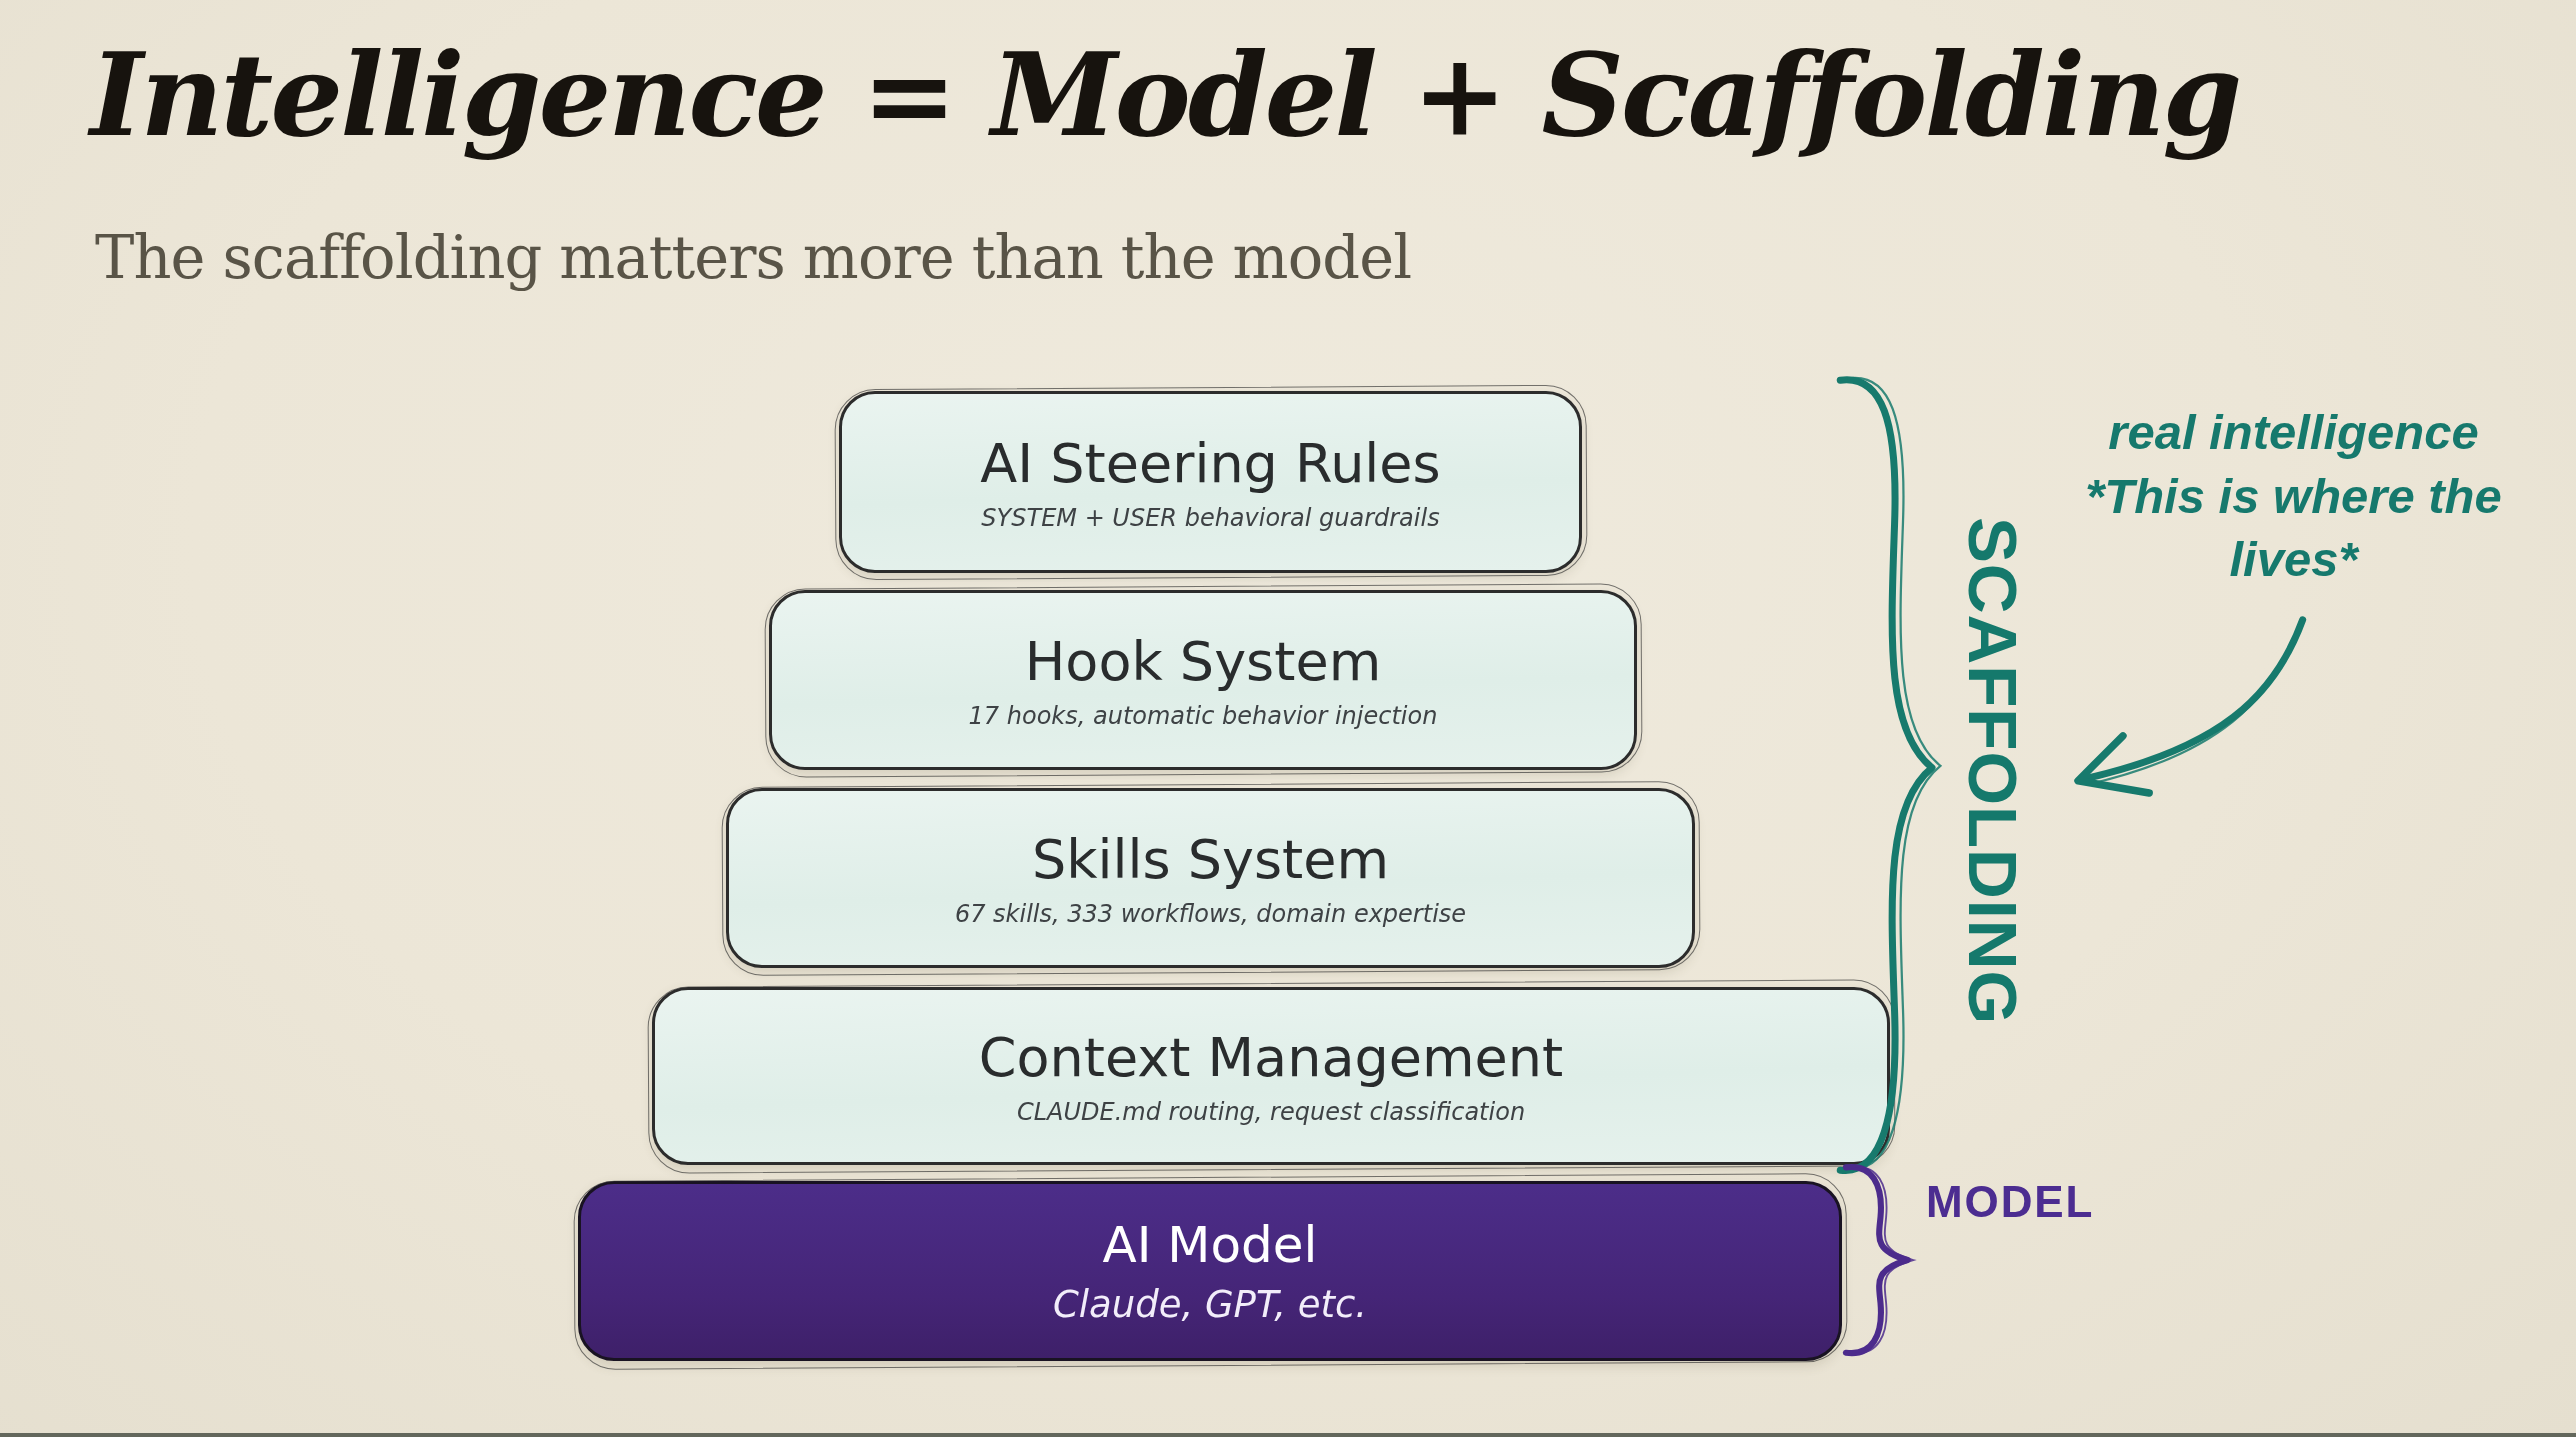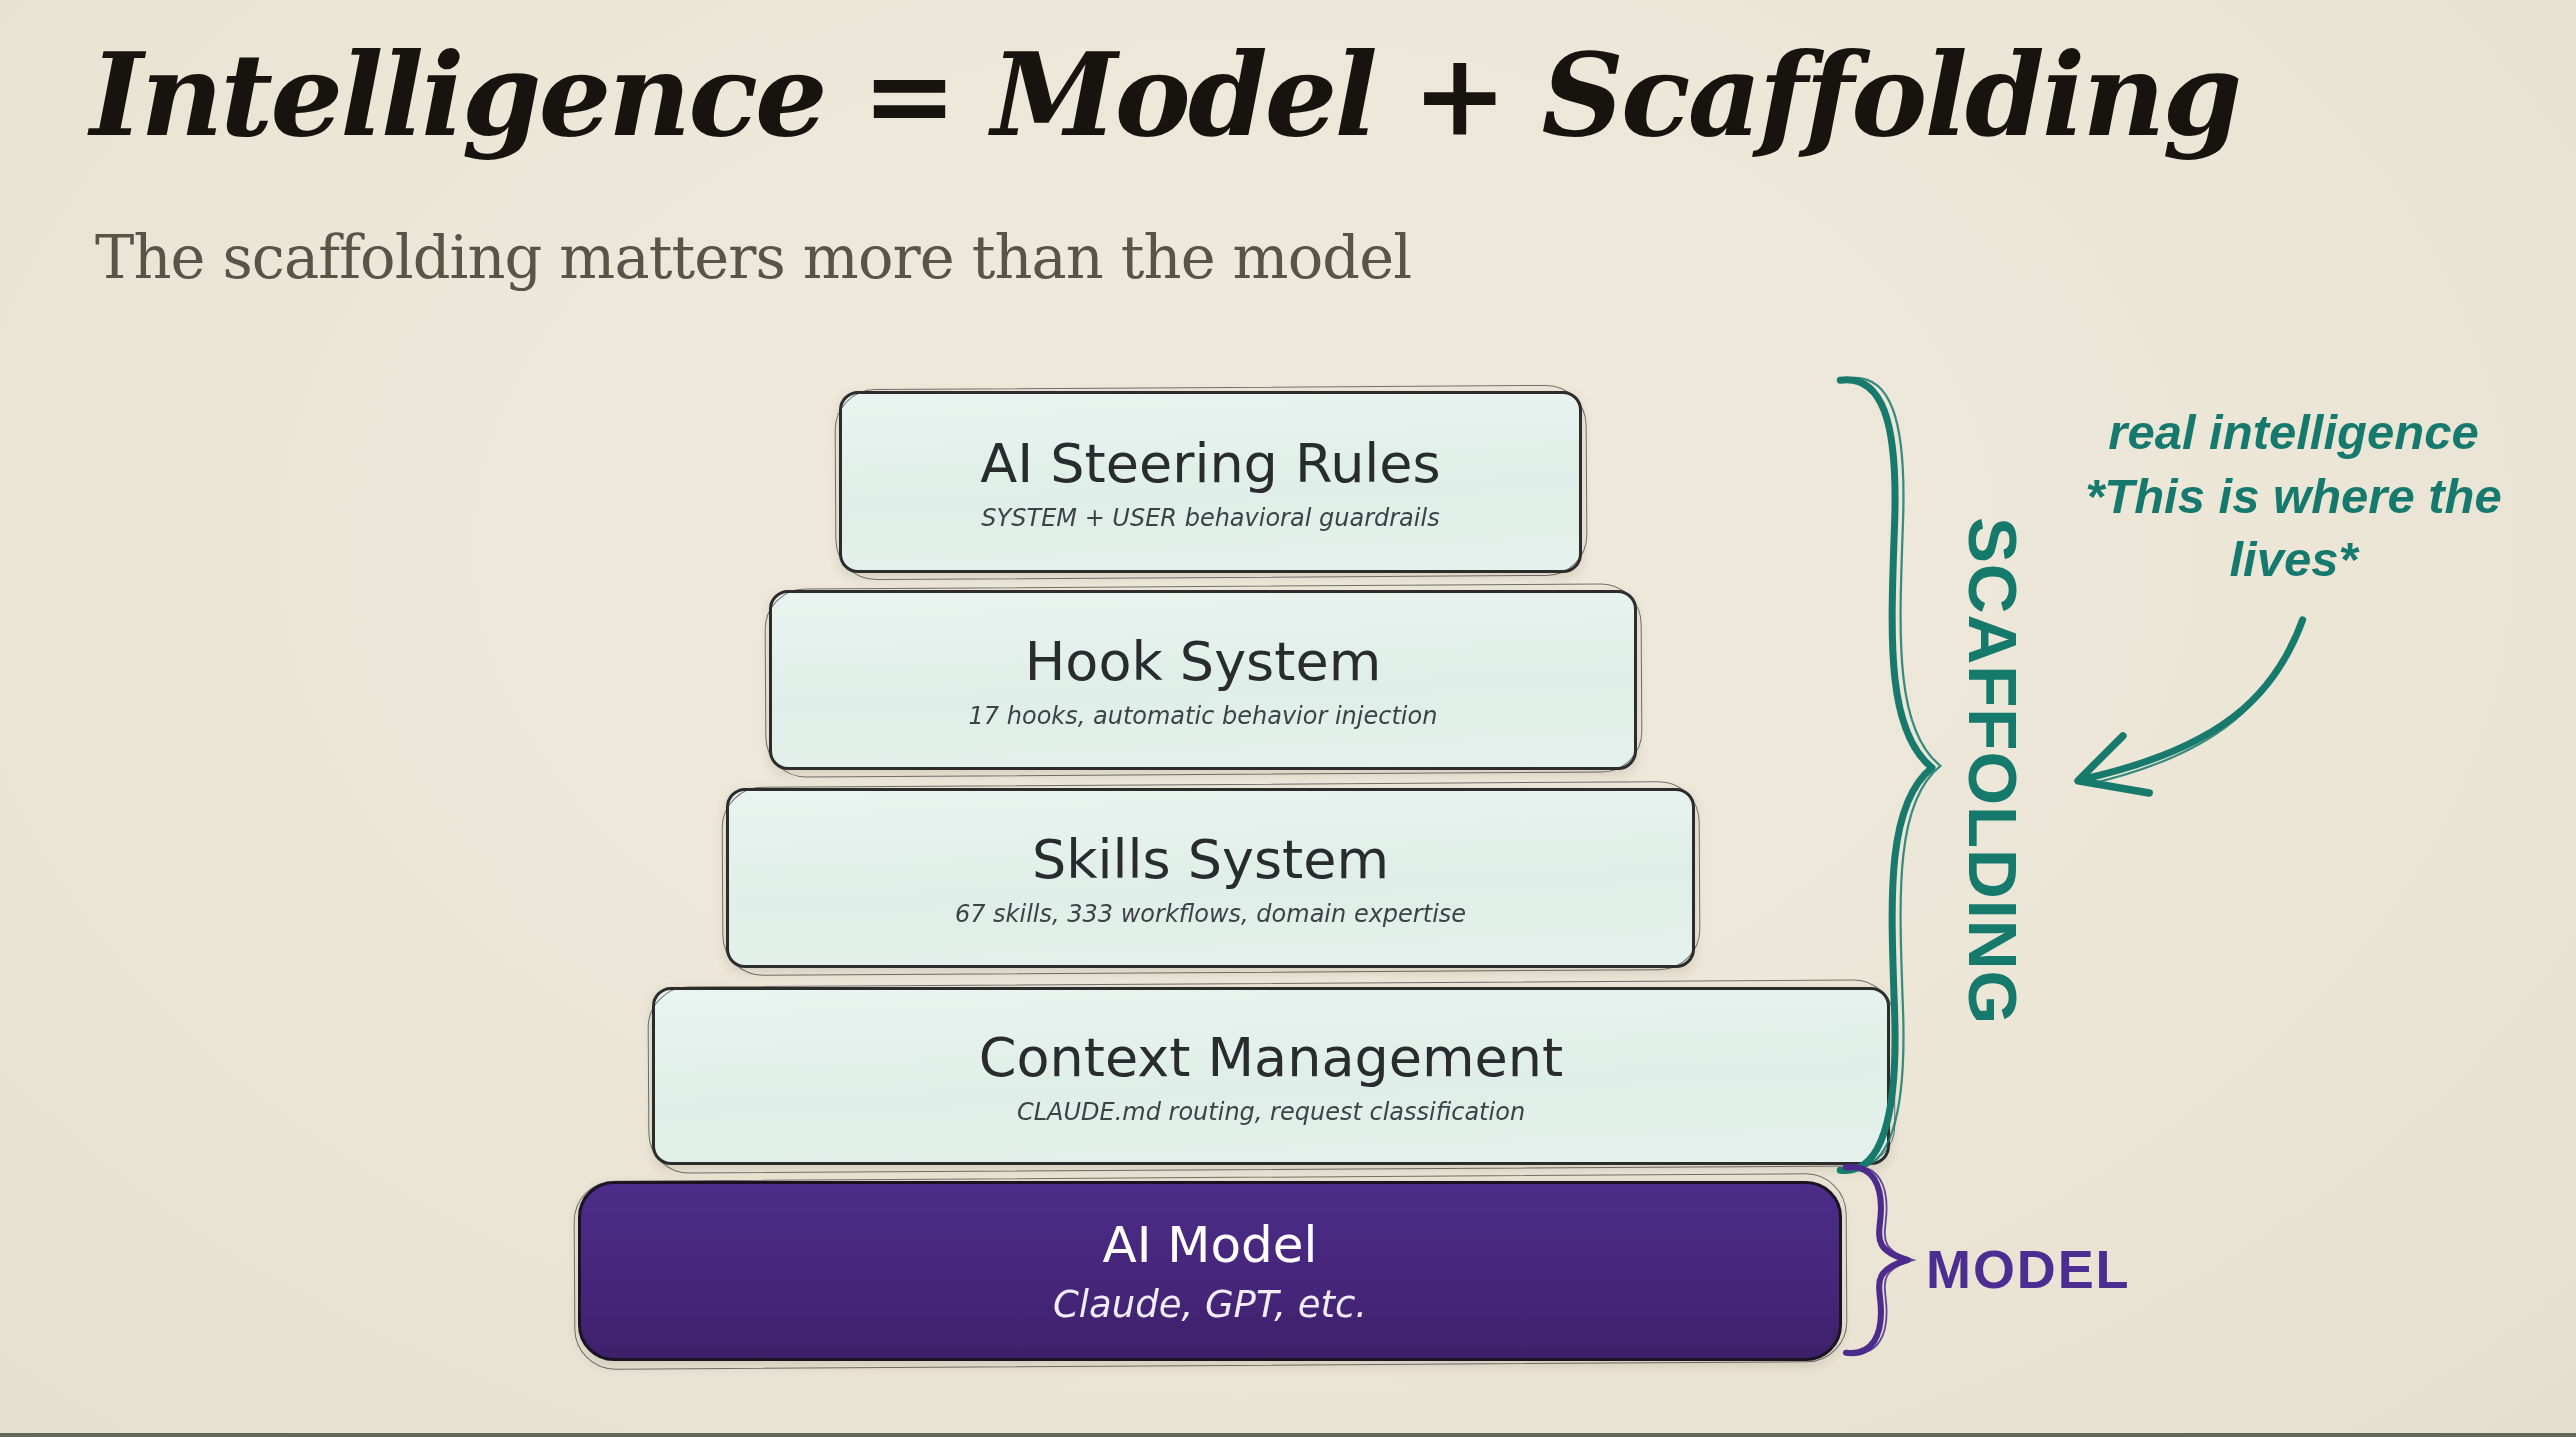--- a/index.html
+++ b/index.html
@@ -25,21 +25,21 @@
     position:absolute;box-sizing:border-box;
     border:3.3px solid #2c2c2c;border-radius:36px;
     display:flex;flex-direction:column;align-items:center;justify-content:center;
     gap:9.4px;text-align:center;
     box-shadow:0 4.7px 11.2px rgba(85,78,52,.16);
   }
   .box::before{
     content:"";position:absolute;inset:-7.5px;border:1.9px solid rgba(48,48,48,.65);
     border-radius:41px;transform:rotate(-.35deg);pointer-events:none;
   }
-  .box.light{background:linear-gradient(178deg,#eaf4f0 0%,#dfeee8 55%,#e5f1ec 100%);border-radius:19px;}
+  .box.light{background:linear-gradient(178deg,#eaf4f0 0%,#dfeee8 55%,#e5f1ec 100%);}
   .box-title{
     font-family:"DejaVu Sans",sans-serif;font-weight:400;
     font-size:54px;color:#292c2d;letter-spacing:0;
   }
   .box-sub{
     font-family:"DejaVu Sans",sans-serif;font-style:italic;
     font-size:24px;color:#3e4245;letter-spacing:0;
   }
   .b1{left:839px;top:391px;width:743px;height:182px;}
   .b2{left:769px;top:590px;width:868px;height:180px;}
@@ -53,22 +53,22 @@
   .b5 .box-title{color:#ffffff;font-size:50px;}
   .b5 .box-sub{color:#f2edfa;font-size:37px;}
   
   .scaffolding-label{
     position:absolute;left:1992px;top:771px;
     transform:translate(-50%,-50%) rotate(90deg);
     font-weight:700;font-size:69px;letter-spacing:0.9px;
     color:#15796c;white-space:nowrap;
   }
   .model-label{
-    position:absolute;left:1926px;top:1238px;
-    font-weight:700;font-size:54px;letter-spacing:1.9px;color:#4c2d91;
+    position:absolute;left:1926px;top:1177px;
+    font-weight:700;font-size:44px;letter-spacing:1.9px;color:#4c2d91;
     white-space:nowrap;
   }
   .note{
     position:absolute;left:2041px;top:401px;width:505px;
     text-align:center;font-style:italic;font-weight:700;
     font-size:49px;line-height:1.3;color:#16796d;
   }
   
   .overlay{position:absolute;left:0;top:0;width:2576px;height:1438px;pointer-events:none;}
   

